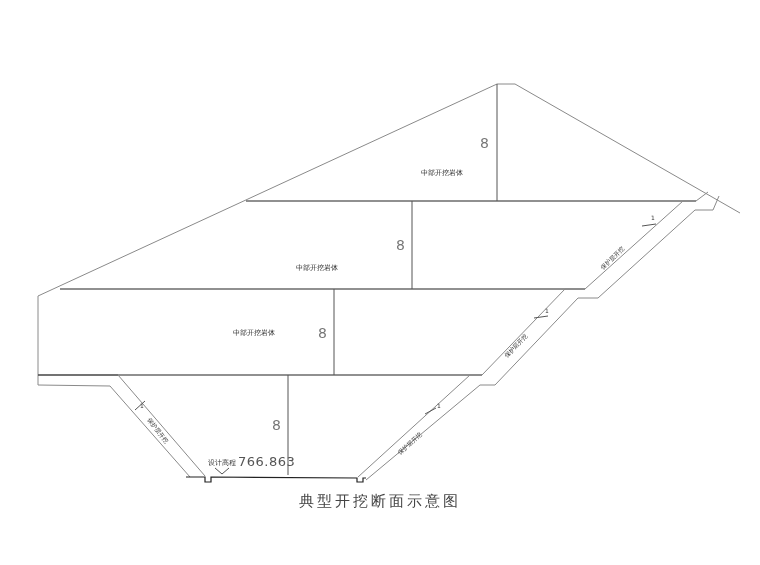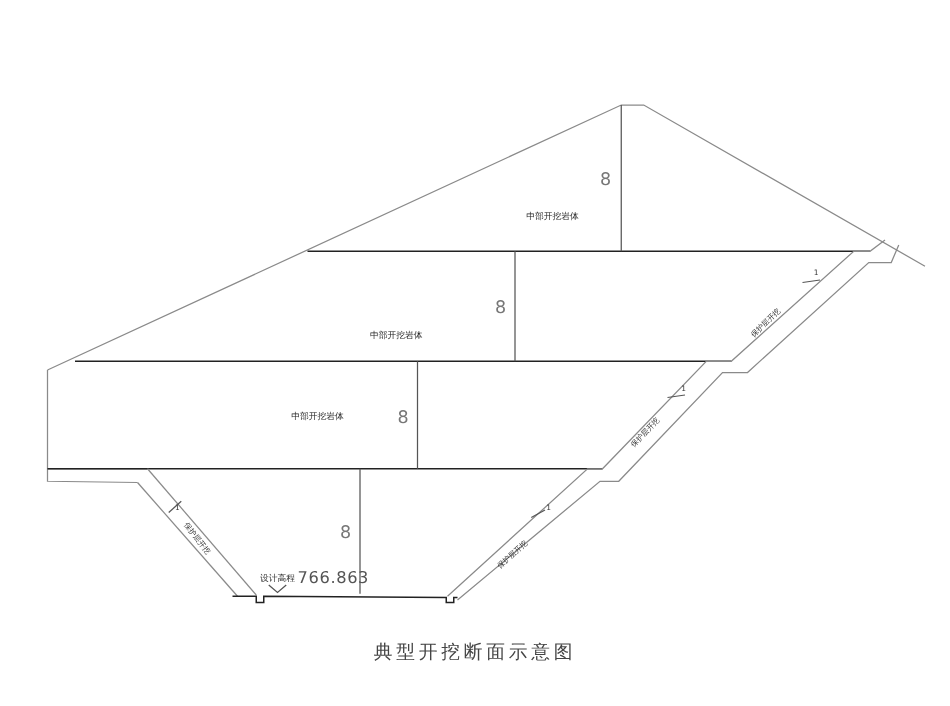--- a/index.html
+++ b/index.html
@@ -6,21 +6,21 @@
     body { width: 760px; height: 565px; position: relative; overflow: hidden; font-family: "DejaVu Sans", sans-serif; }
     #canvas { position: absolute; left: 0; top: 0; }
     .thin { stroke: #8a8a8a; stroke-width: 1; fill: none; }
     .dark { stroke: #222222; stroke-width: 1.2; fill: none; }
     .mid { stroke: #555555; stroke-width: 1; fill: none; }
     .lbl { font-size: 7px; fill: #222; font-family: "DejaVu Sans", sans-serif; }
     .layer { font-size: 6px; fill: #333; font-family: "DejaVu Sans", sans-serif; }
     .dim { font-size: 14px; fill: #777; font-family: "DejaVu Sans", sans-serif; }
     .elev-val { font-size: 13px; fill: #555; font-family: "DejaVu Sans", sans-serif; letter-spacing: 0.5px; }
     .elev-lbl { font-size: 7px; fill: #333; font-family: "DejaVu Sans", sans-serif; }
-    .caption { position: absolute; left: 0; width: 760px; top: 512px; text-align: center; font-size: 15px; letter-spacing: 3px; color: #444; font-family: "DejaVu Sans", sans-serif; }
+    .caption { position: absolute; left: 0; width: 760px; top: 492px; text-align: center; font-size: 15px; letter-spacing: 3px; color: #444; font-family: "DejaVu Sans", sans-serif; }
   </style>
 </head>
 <body>
 
 <svg id="canvas" width="760" height="565" viewBox="0 0 760 565" xmlns="http://www.w3.org/2000/svg">
 
   <g>
     <polyline class="thin" points="38,296 497,84 515,84 740,213"></polyline>
   </g>
 

